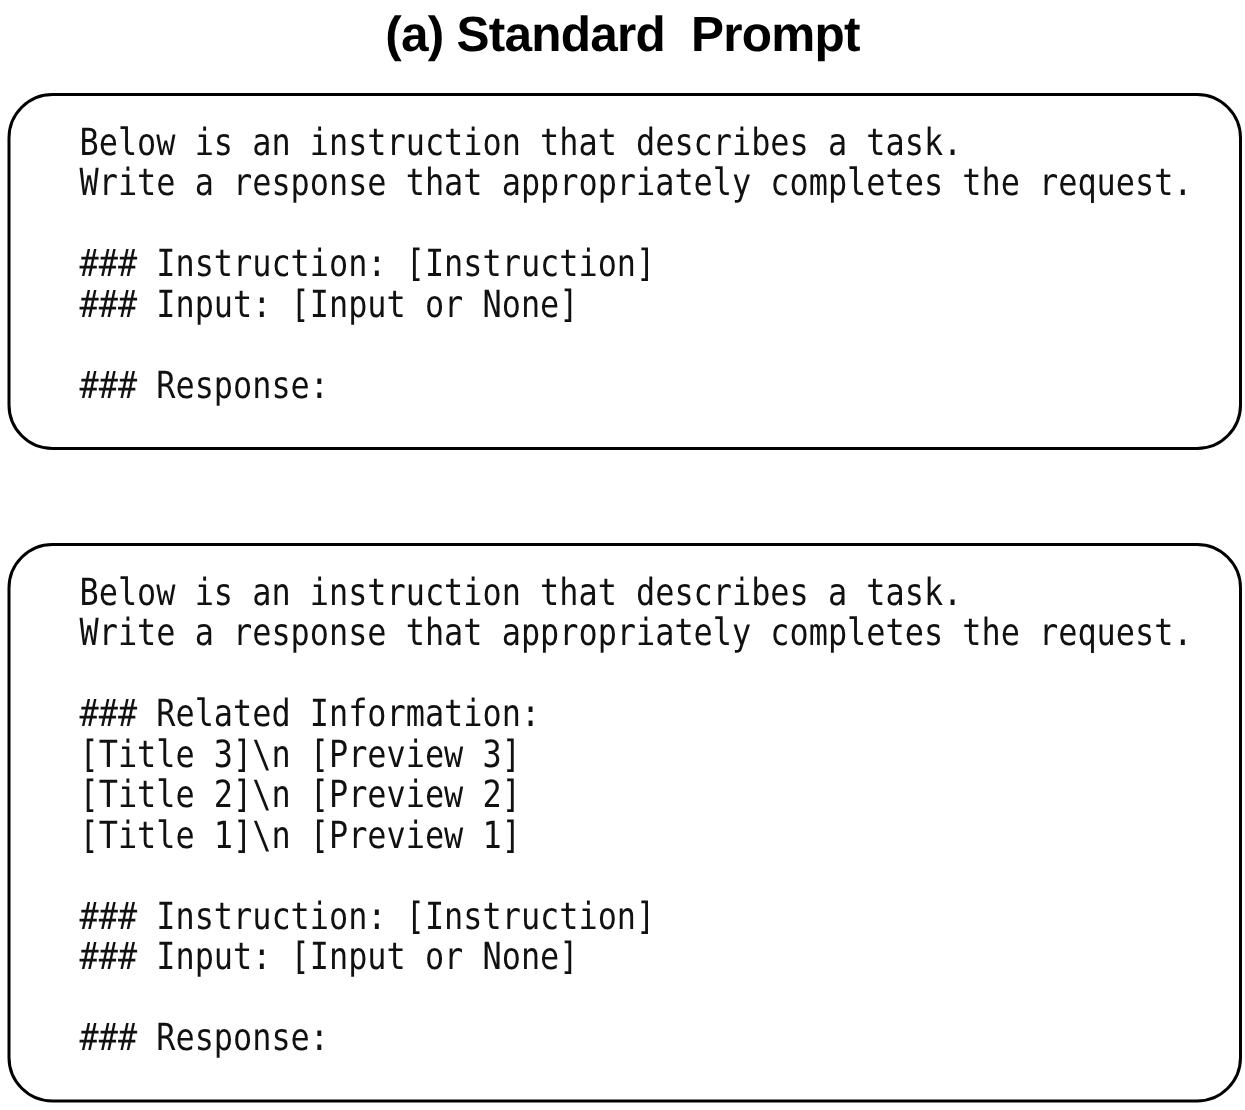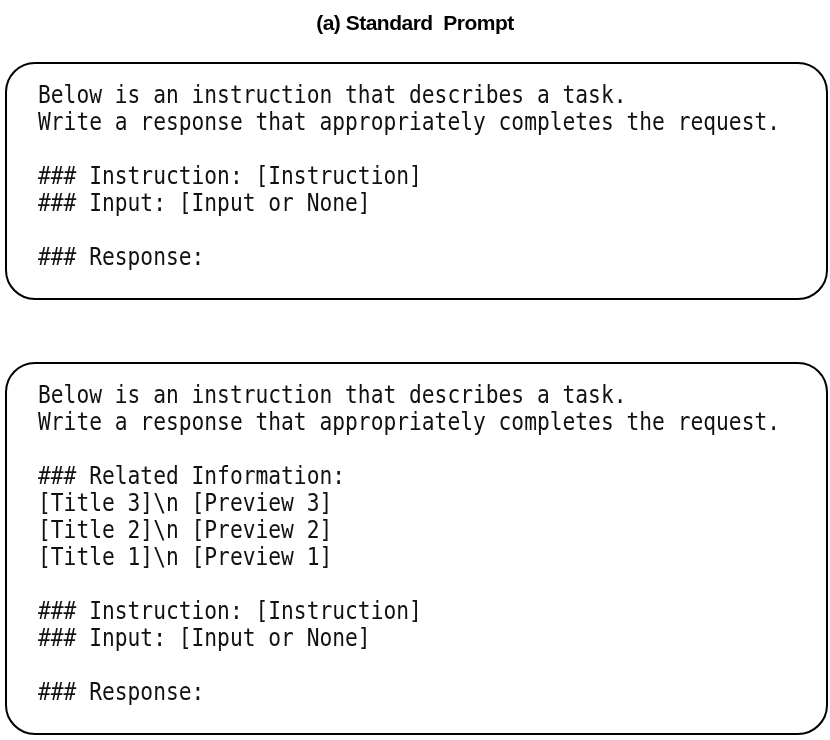--- a/index.html
+++ b/index.html
@@ -16,41 +16,41 @@
     font-family: "Liberation Sans", sans-serif;
     color: #000000;
   }
   .caption {
     position: absolute;
     left: 0;
     width: 100%;
     text-align: center;
     font-family: "Liberation Sans", sans-serif;
     font-weight: bold;
-    font-size: 21px;
+    font-size: 33px;
     line-height: 30px;
     letter-spacing: -0.5px;
     white-space: pre;
     color: #000000;
   }
   .caption-a { top: 8px; }
   .caption-b { top: 312px; }
   .prompt-box {
     position: absolute;
     left: 5px;
     width: 823px;
     border: 2.5px solid #000000;
     border-radius: 30px;
     box-sizing: border-box;
     background: #ffffff;
   }
   .box-a { top: 62px;  height: 238px; }
   .box-b { top: 362px; height: 373px; }
   .box-content {
-    padding: 17px 0 0 31px;
+    padding: 17px 0 0 46px;
   }
   .code-lines {
     transform: scaleX(0.85);
     transform-origin: 0 0;
     width: 117%;
   }
   .code-line {
     font-family: "DejaVu Sans Mono", "Liberation Mono", monospace;
     font-size: 25px;
     line-height: 27px;

